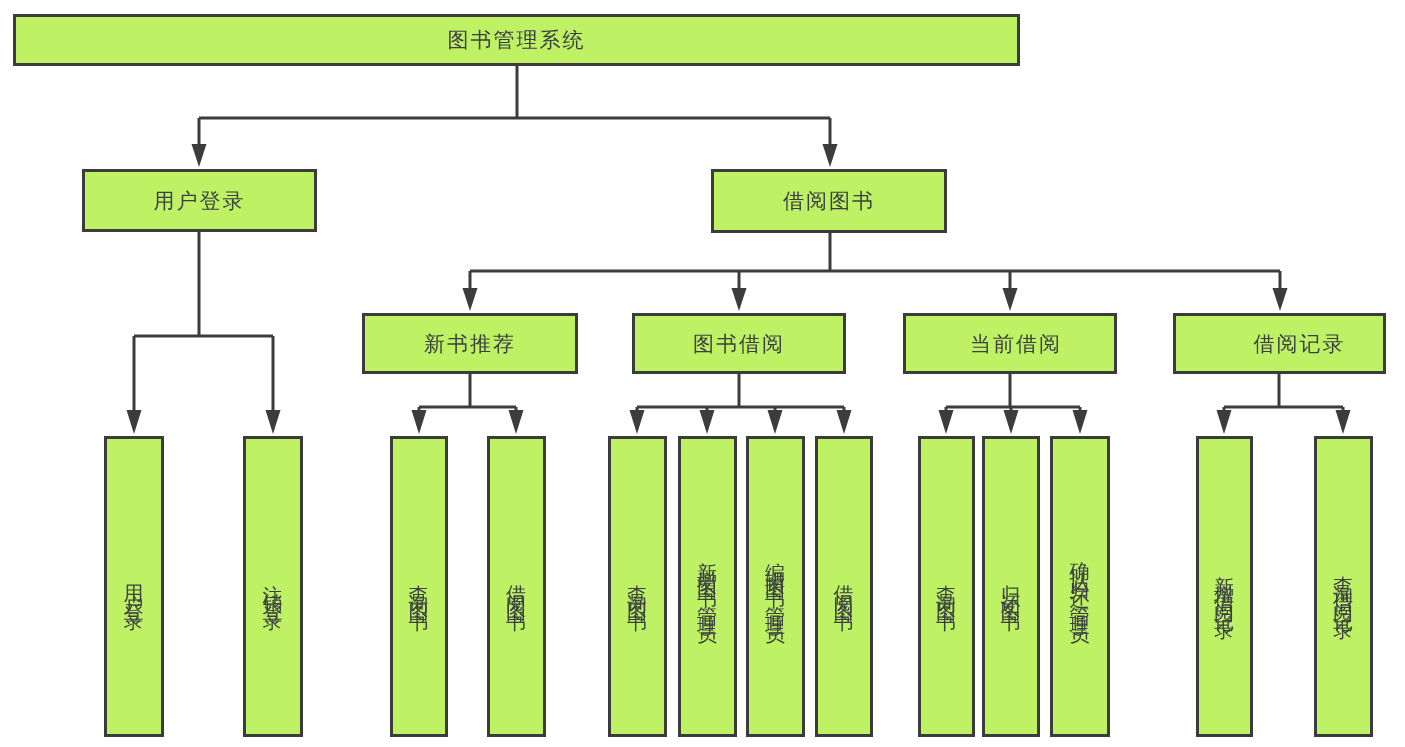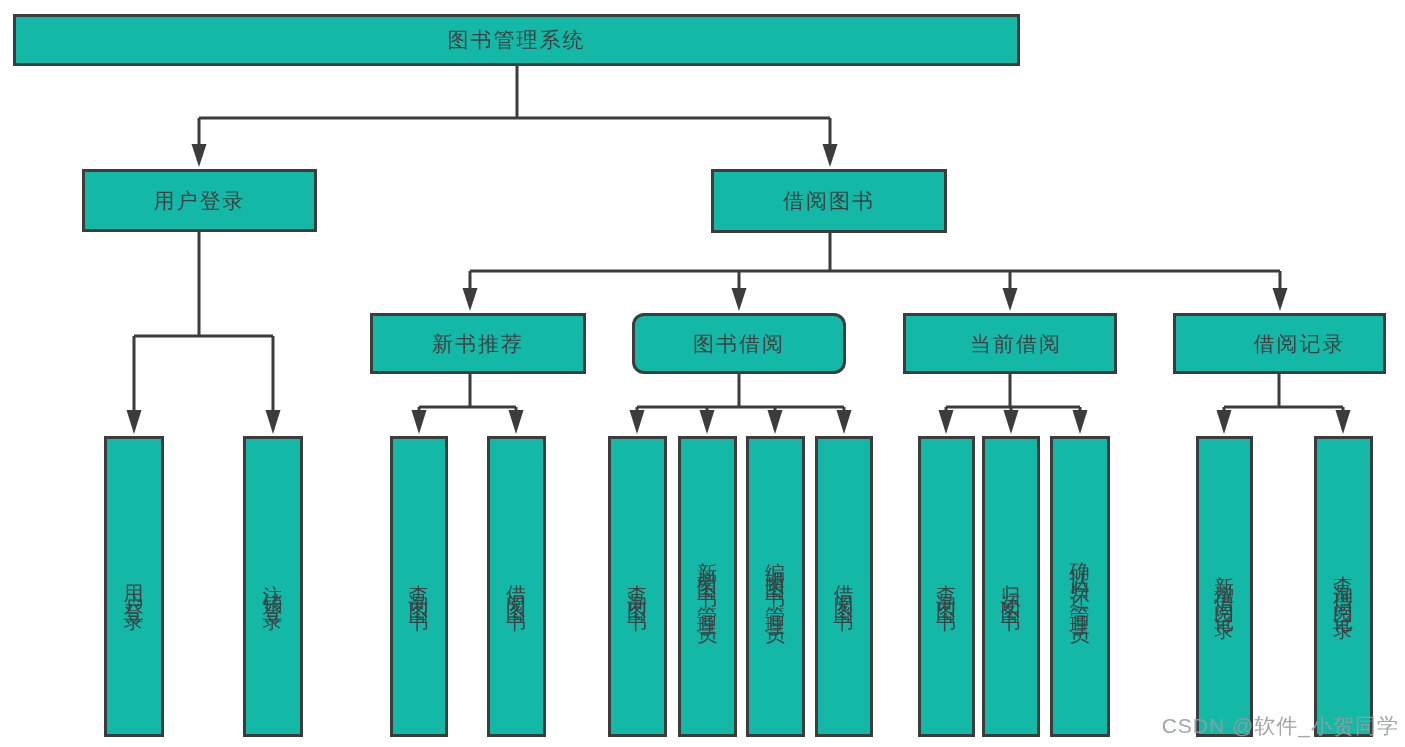--- a/index.html
+++ b/index.html
@@ -26,21 +26,21 @@
     stroke-width: 3;
     fill: none;
   }
   .arrow {
     fill: #3c3c3c;
     stroke: none;
   }
   .box {
     position: absolute;
     box-sizing: border-box;
-    background: #14b8a6;
+    background: #bef264;
     border: 3px solid #3c3c3c;
     color: #3c4043;
     display: flex;
     align-items: center;
     justify-content: center;
   }
   .h {
     font-size: 21px;
     letter-spacing: 2px;
     white-space: nowrap;
@@ -102,22 +102,22 @@
     <path class="wire" d="M1279 374 V407 M1224 407 H1343 M1224 407 V415 M1343 407 V415"></path>
     <polygon class="arrow" points="1216.5,410 1231.5,410 1224,434"></polygon>
     <polygon class="arrow" points="1335.5,410 1350.5,410 1343,434"></polygon>
   </svg>
 
   <div class="box h" style="left:13px; top:14px; width:1007px; height:52px;">图书管理系统</div>
 
   <div class="box h" style="left:82px; top:169px; width:235px; height:63px;">用户登录</div>
   <div class="box h" style="left:711px; top:169px; width:236px; height:64px;">借阅图书</div>
 
-  <div class="box h" style="left:370px; top:313px; width:216px; height:61px;">新书推荐</div>
-  <div class="box h" style="left:632px; top:313px; width:214px; height:61px;border-radius:12px;">图书借阅</div>
+  <div class="box h" style="left:362px; top:313px; width:216px; height:61px;">新书推荐</div>
+  <div class="box h" style="left:632px; top:313px; width:214px; height:61px;">图书借阅</div>
   <div class="box h" style="left:903px; top:313px; width:214px; height:61px;padding-left:12px;">当前借阅</div>
   <div class="box h" style="left:1173px; top:313px; width:213px; height:61px;padding-left:40px;">借阅记录</div>
 
   <div class="box v" style="left:104px; top:436px; width:60px; height:301px;">用户登录</div>
   <div class="box v" style="left:243px; top:436px; width:60px; height:301px;">注销登录</div>
 
   <div class="box v" style="left:390px; top:436px; width:58px; height:301px;">查询图书</div>
   <div class="box v" style="left:487px; top:436px; width:59px; height:301px;">借阅图书</div>
 
   <div class="box v" style="left:608px; top:436px; width:59px; height:301px;">查询图书</div>
@@ -125,15 +125,14 @@
   <div class="box v" style="left:746px; top:436px; width:59px; height:301px;">编辑图书（管理员）</div>
   <div class="box v" style="left:815px; top:436px; width:58px; height:301px;">借阅图书</div>
 
   <div class="box v" style="left:918px; top:436px; width:57px; height:301px;">查询图书</div>
   <div class="box v" style="left:982px; top:436px; width:58px; height:301px;">归还图书</div>
   <div class="box v" style="left:1050px; top:436px; width:60px; height:301px;">确认归还（管理员）</div>
 
   <div class="box v" style="left:1196px; top:436px; width:57px; height:301px;">新增借阅记录</div>
   <div class="box v" style="left:1314px; top:436px; width:59px; height:301px;">查询借阅记录</div>
 
-  <div class="watermark">CSDN @软件_小贺同学</div>
 
 </div>
 
 </body></html>

